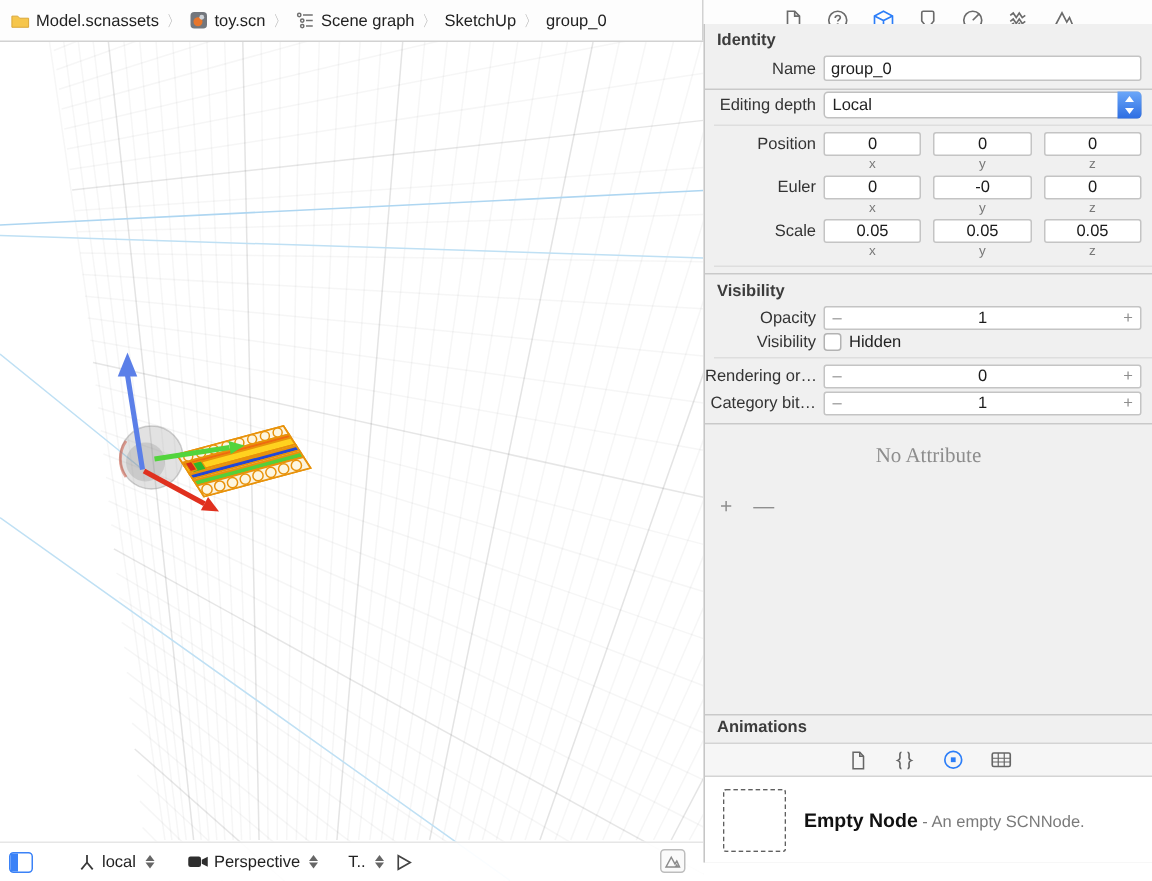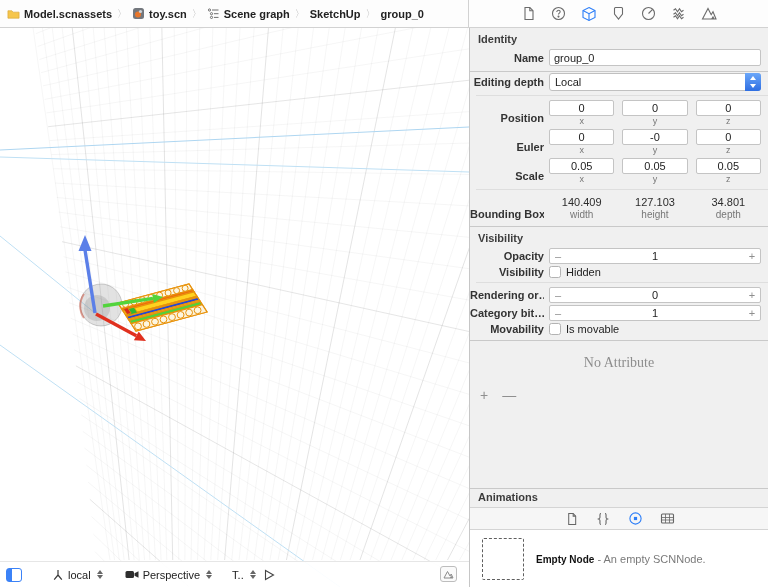--- a/index.html
+++ b/index.html
@@ -3,21 +3,21 @@
 <meta charset="utf-8">
 <style>
   * { margin:0; padding:0; box-sizing:border-box; }
   html,body { width:768px; height:587px; overflow:hidden; }
   body { font-family:"Liberation Sans", sans-serif; font-size:11px; color:#222; background:#fff; }
   #app { position:relative; width:768px; height:587px; }
 
   
   #topbar { position:absolute; left:0; top:0; width:768px; height:28px; background:#fdfdfd; border-bottom:1px solid #d2d2d2; display:flex; }
   #crumbs { width:469px; display:flex; align-items:center; padding-left:7px; border-right:1px solid #d2d2d2; overflow:hidden; white-space:nowrap; }
-  .crumb { display:flex; align-items:center; gap:4px; cursor:default;font-weight:bold; }
+  .crumb { display:flex; align-items:center; gap:4px; cursor:default; }
   .crumb-sep { color:#b5b5b5; margin:0 5px; font-size:10px; }
   .crumb svg { flex:none; }
   #insp-tabs { flex:1; display:flex; align-items:center; justify-content:center; gap:13px; }
   .itab { width:17px; height:17px; display:flex; align-items:center; justify-content:center; }
   .itab svg { stroke:#6b6b6b; fill:none; stroke-width:1.1; }
   .itab.sel svg { stroke:#2c7ef8; }
 
   
   #viewport { position:absolute; left:0; top:28px; width:469px; height:559px; background:#fff; overflow:hidden; }
   #scene-svg { position:absolute; left:0; top:0; }
@@ -28,27 +28,27 @@
   #panel-toggle { width:16px; height:14px; border:1.5px solid #3b82f7; border-radius:3px; position:relative; background:#fff; }
   #panel-toggle::before { content:""; position:absolute; left:0; top:0; bottom:0; width:5px; background:#3b82f7; }
   .updown { display:inline-flex; flex-direction:column; gap:1px; margin-left:2px; }
   .updown i { width:0; height:0; border-left:3px solid transparent; border-right:3px solid transparent; }
   .updown i.u { border-bottom:4px solid #666; }
   .updown i.d { border-top:4px solid #666; }
   #preview-btn { margin-left:2px; }
   #minimap-btn { position:absolute; right:12px; bottom:5px; width:17px; height:16px; border:1px solid #bdbdbd; border-radius:3px; background:#fafafa; display:flex; align-items:center; justify-content:center; }
 
   
-  #panel { position:absolute; left:469px; top:28px; width:299px; height:559px; background:#f0f0f0; border-left:1px solid #c6c6c6; overflow:hidden; }
+  #panel { position:absolute; left:469px; top:16px; width:299px; height:559px; background:#f0f0f0; border-left:1px solid #c6c6c6; overflow:hidden; }
   .sec-div { height:1px; background:#c9c9c9; margin-top:4px; }
   .sub-div { height:1px; background:#dedede; margin:3px 0 3px 6px; }
   .sec-h { font-weight:bold; color:#3c3c3c; padding:5px 8px 3px 8px; }
   .row { display:flex; align-items:center; padding:1px 7px 1px 0; }
-  .rlabel { width:74px; text-align:right; margin-right:5px; color:#333; flex:none; white-space:nowrap; overflow:hidden;font-weight:bold; }
-  .rlabel.top { align-self:flex-start; margin-top:12px; }
+  .rlabel { width:74px; text-align:right; margin-right:5px; color:#333; flex:none; white-space:nowrap; overflow:hidden; }
+  .rlabel.top { align-self:flex-start; margin-top:2px; }
   .field { flex:1; height:17px; border:1px solid #c4c4c4; border-radius:2px; background:#fff; font:11px "Liberation Sans",sans-serif; padding:0 4px; color:#1c1c1c; min-width:0; }
   .triplet { flex:1; display:flex; gap:8px; }
   .tcol { flex:1; display:flex; flex-direction:column; align-items:stretch; }
   .tfield { width:100%; height:16px; border:1px solid #c4c4c4; border-radius:2px; background:#fff; font:11px "Liberation Sans",sans-serif; text-align:center; color:#1c1c1c; }
   .sub { text-align:center; font-size:9px; color:#777; line-height:11px; }
   .bval { text-align:center; font-size:11px; color:#2c2c2c; line-height:13px; }
   .select { flex:1; position:relative; height:18px; border:1px solid #c0c0c0; border-radius:3px; background:#fff; display:flex; align-items:center; padding:0 18px 0 5px; }
   .select .cap { position:absolute; right:-1px; top:-1px; width:16px; height:18px; border-radius:0 3px 3px 0; background:linear-gradient(#6ba7f9,#2e6ee2); }
   .select .cap::before, .select .cap::after { content:""; position:absolute; left:4.5px; width:0; height:0; border-left:3.5px solid transparent; border-right:3.5px solid transparent; }
   .select .cap::before { top:3px; border-bottom:4px solid #fff; }
@@ -65,21 +65,21 @@
   #attr-btns span { cursor:default; }
 
   
   #libblock { position:absolute; left:0; right:0; bottom:0; background:#f0f0f0; }
   #lib-tabs { height:23px; background:#f6f6f6; border-top:1px solid #d4d4d4; border-bottom:1px solid #d4d4d4; display:flex; align-items:center; justify-content:center; gap:16px; margin-top:2px; }
   .ltab { width:16px; height:16px; display:flex; align-items:center; justify-content:center; color:#666; }
   .ltab svg { stroke:#666; fill:none; stroke-width:1.1; }
   .ltab.sel svg { stroke:#2c7ef8; }
   #lib-row { background:#fff; display:flex; align-items:center; padding:6px 8px; height:57px; }
   #lib-thumb { width:42px; height:42px; border:1.6px dashed #5f5f5f; border-radius:2px; background:#fff; margin:0 12px 0 4px; flex:none; }
-  #lib-text b { font-size:10px; color:#111; }
+  #lib-text b { font-size:13px; color:#111; }
   #lib-text span { color:#7a7a7a; font-size:11px; }
 </style>
 </head>
 <body>
 
 <div id="app">
 
   <div id="topbar">
     <div id="crumbs">
       <span class="crumb">
@@ -433,37 +433,20 @@
             <span class="sub">y</span>
           </div>
         <div class="tcol">
             <input class="tfield" value="0.05" style="">
             <span class="sub">z</span>
           </div>
       </div>
     </div>
     <div class="sub-div"></div>
 
-    <div class="row" style="padding-top:3px;padding-bottom:2px;">
-      <span class="rlabel top">Bounding Box</span>
-      <div class="triplet">
-        <div class="tcol">
-            <span class="bval">140.409</span>
-            <span class="sub" style="font-size:10px">width</span>
-          </div>
-        <div class="tcol">
-            <span class="bval">127.103</span>
-            <span class="sub" style="font-size:10px">height</span>
-          </div>
-        <div class="tcol">
-            <span class="bval">34.801</span>
-            <span class="sub" style="font-size:10px">depth</span>
-          </div>
-      </div>
-    </div>
 
     <div class="sec-div"></div>
     <div class="sec-h">Visibility</div>
     <div class="row">
       <span class="rlabel">Opacity</span>
       <div class="stepper">
         <span class="sbtn">–</span>
         <span class="val">1</span>
         <span class="sbtn">+</span>
       </div>
@@ -482,25 +465,20 @@
         <span class="sbtn">+</span>
       </div>
     </div>
     <div class="row">
       <span class="rlabel">Category bit…</span>
       <div class="stepper">
         <span class="sbtn">–</span>
         <span class="val">1</span>
         <span class="sbtn">+</span>
       </div>
-    </div>
-    <div class="row">
-      <span class="rlabel">Movability</span>
-      <span class="cb"></span>
-      <span class="cbl">Is movable</span>
     </div>
 
     <div class="sec-div"></div>
     <div id="attr-empty">No Attribute</div>
     <div id="attr-btns">
       <span>+</span>
       <span>—</span>
     </div>
 
     <div id="libblock">

